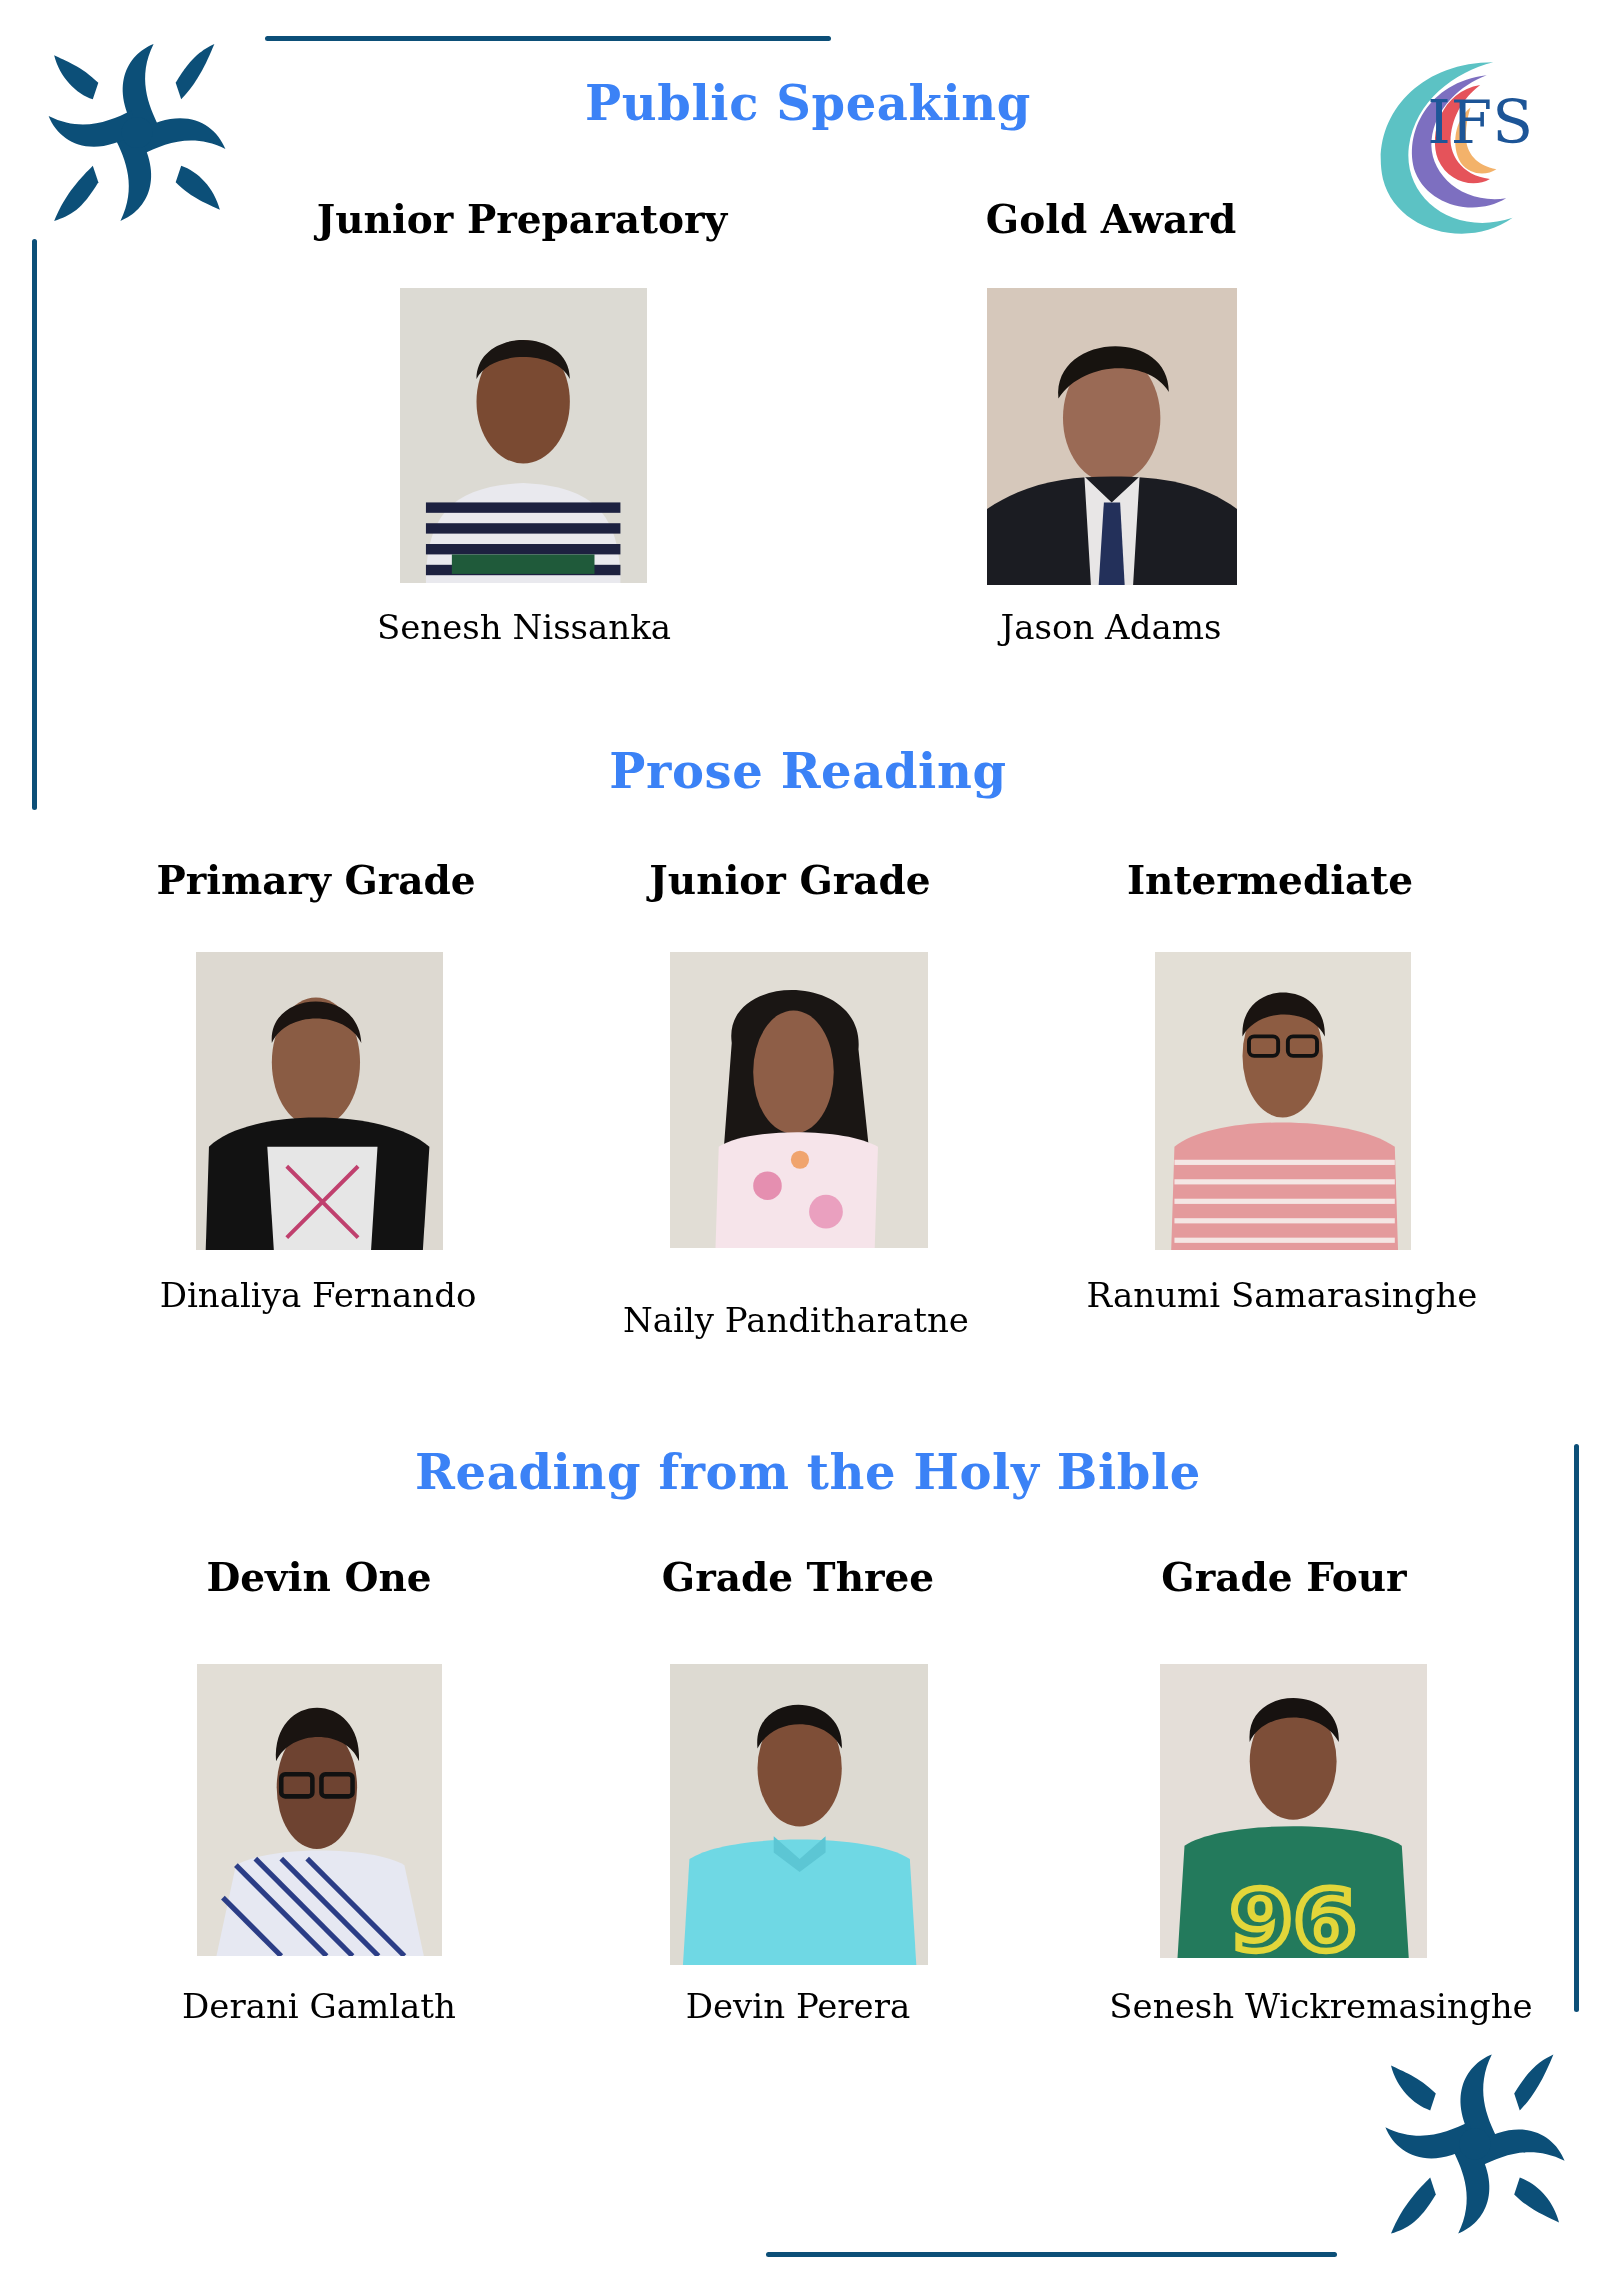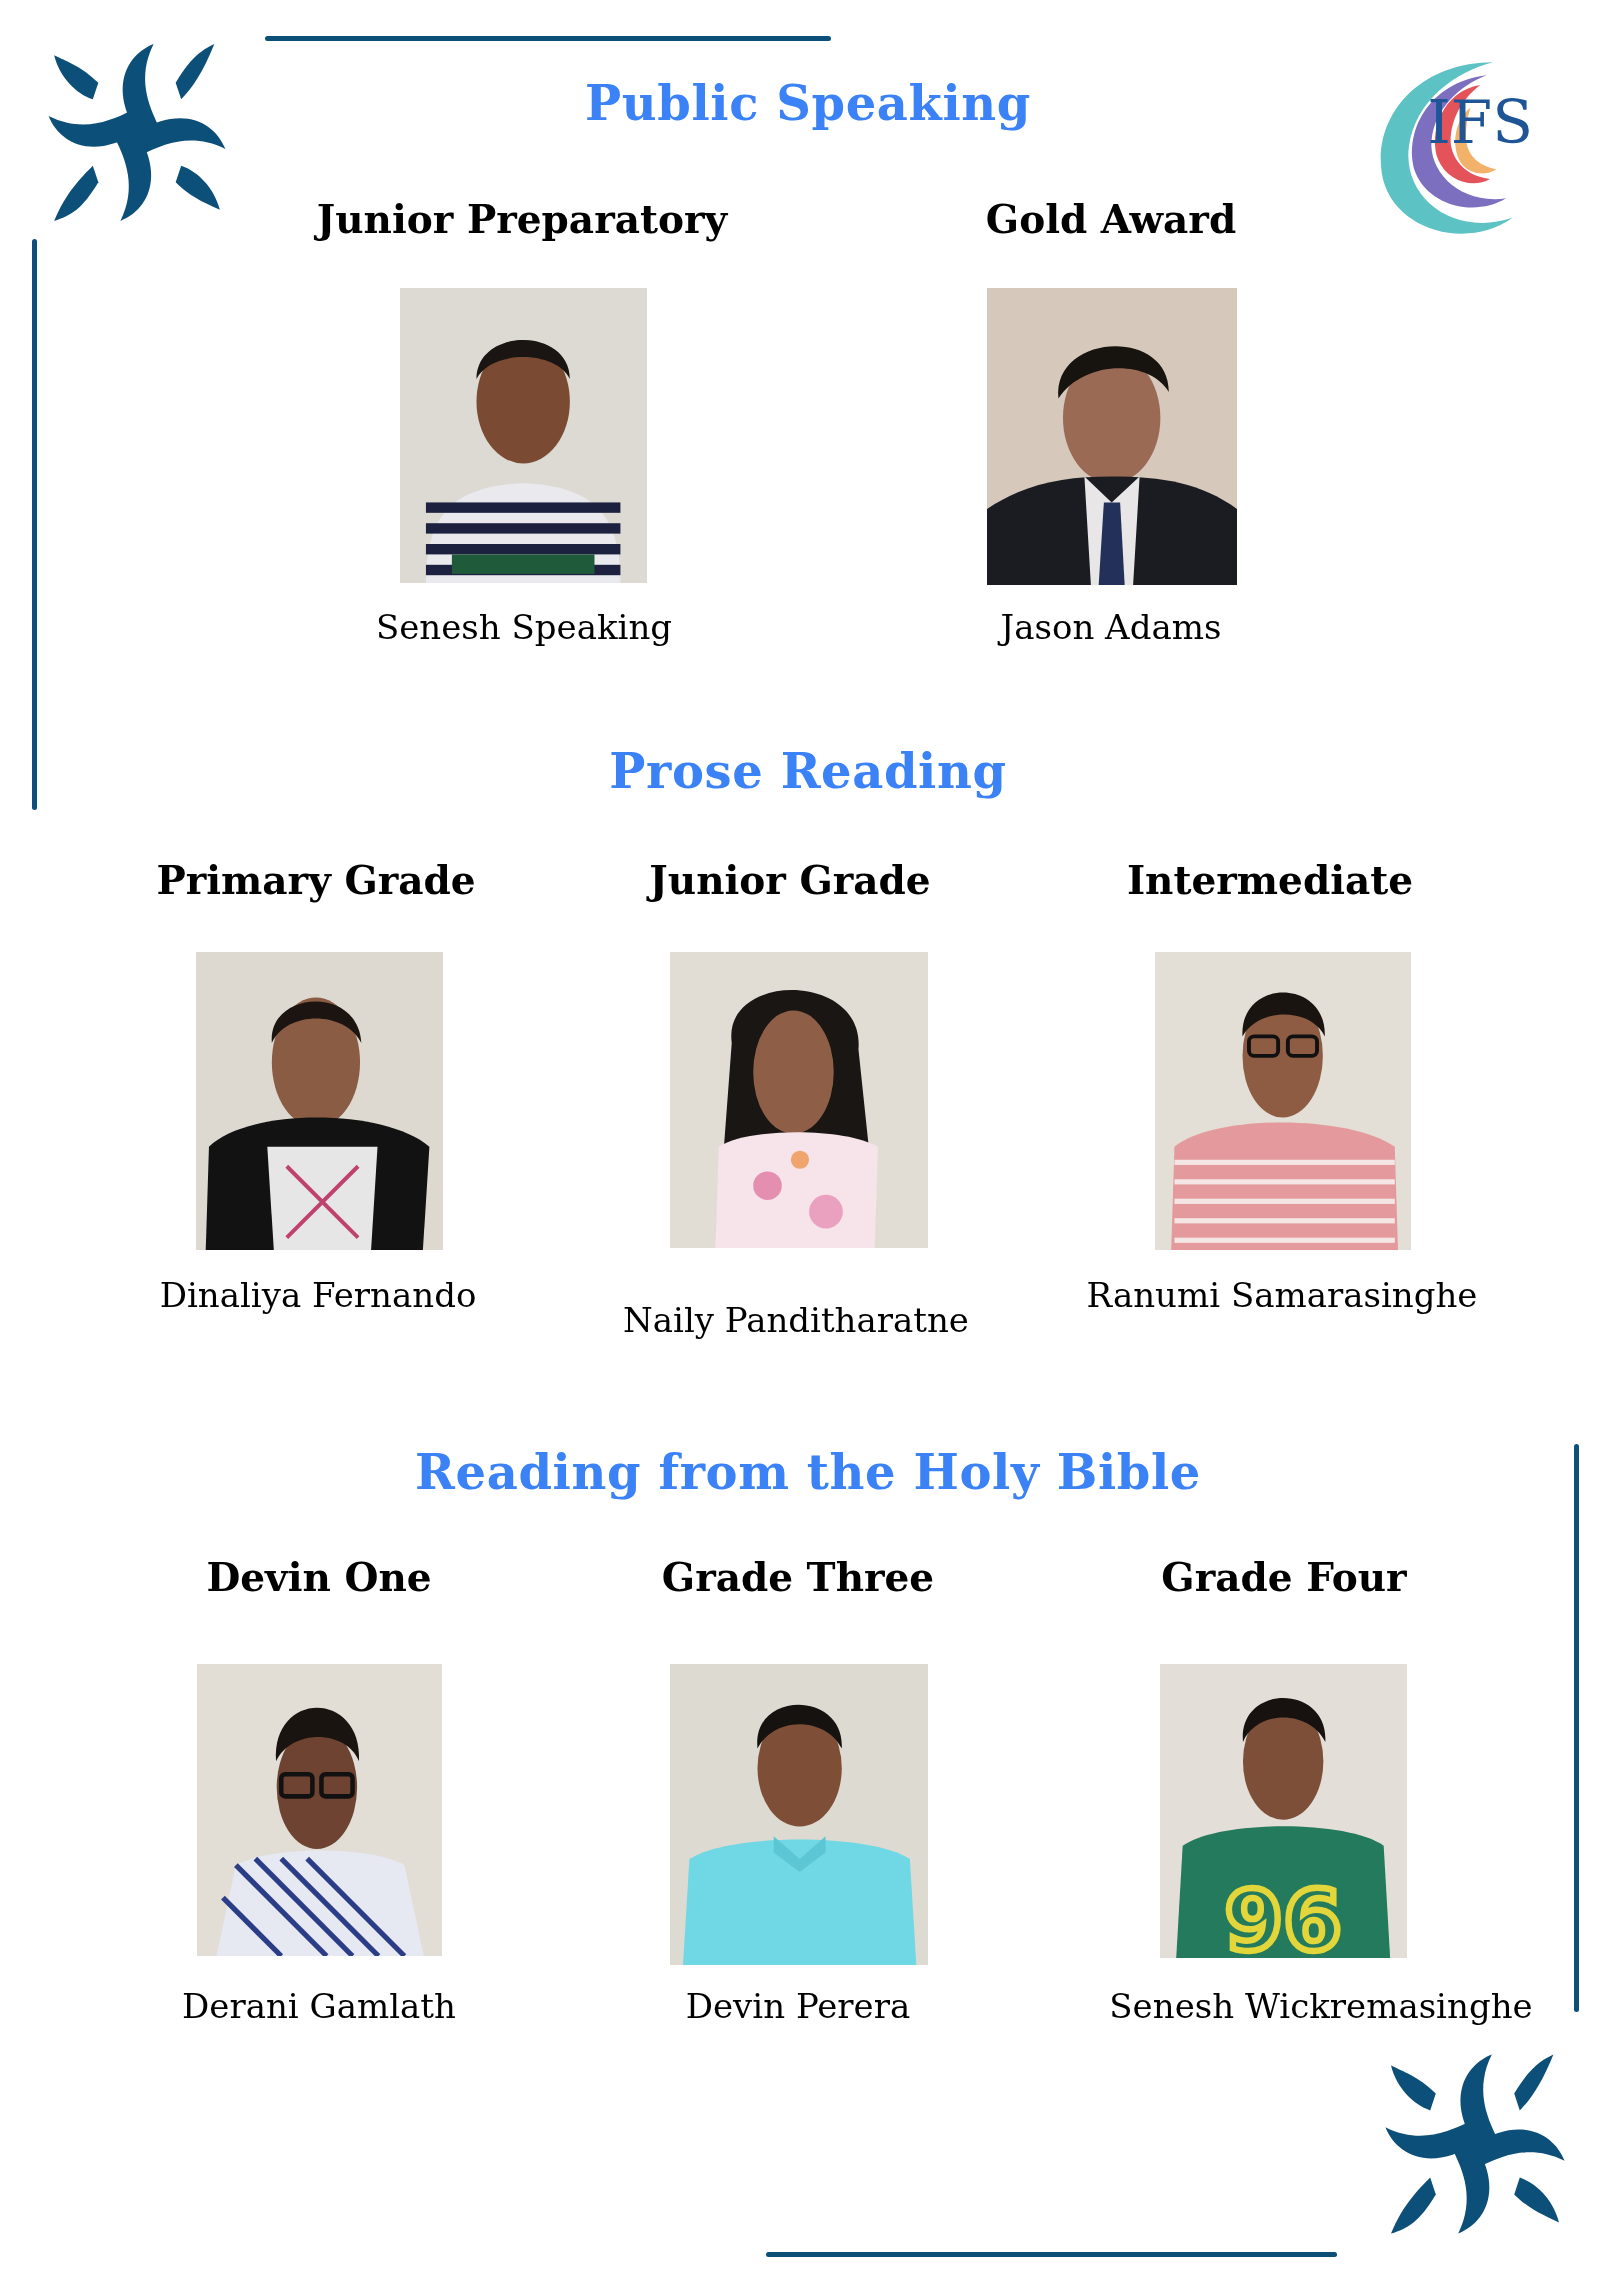--- a/index.html
+++ b/index.html
@@ -92,21 +92,21 @@
   <svg viewBox="0 0 385 457" preserveAspectRatio="none">
     <rect width="385" height="457" fill="#d6c8bb"></rect>
     <ellipse cx="192" cy="200" rx="75" ry="100" fill="#9a6a55"></ellipse>
     <path d="M110 170 C100 70 280 60 280 160 C250 110 150 110 110 170 Z" fill="#17130f"></path>
     <path d="M0 457 L0 340 C60 300 120 290 192 290 C270 290 330 300 385 340 L385 457 Z" fill="#1b1c22"></path>
     <path d="M150 290 L192 330 L235 290 L225 457 L160 457 Z" fill="#e8e6e6"></path>
     <path d="M180 330 L205 330 L212 457 L172 457 Z" fill="#23305a"></path>
   </svg>
 </div>
 
-<div class="name" style="left:524px;top:607px;">Senesh Speaking</div>
+<div class="name" style="left:524px;top:607px;">Senesh Nissanka</div>
 <div class="name" style="left:1111px;top:607px;">Jason Adams</div>
 
 <div class="section-title" style="top:743px;">Prose Reading</div>
 
 <div class="sub" style="left:316px;top:857px;">Primary Grade</div>
 <div class="sub" style="left:790px;top:857px;">Junior Grade</div>
 <div class="sub" style="left:1270px;top:857px;">Intermediate</div>
 
 <div class="photo" style="left:196px;top:952px;width:247px;height:298px;">
   <svg viewBox="0 0 381 459" preserveAspectRatio="none">
@@ -176,21 +176,21 @@
 </div>
 <div class="photo" style="left:670px;top:1664px;width:258px;height:301px;">
   <svg viewBox="0 0 398 463" preserveAspectRatio="none">
     <rect width="398" height="463" fill="#dddad2"></rect>
     <ellipse cx="200" cy="160" rx="65" ry="90" fill="#7e4e37"></ellipse>
     <path d="M135 130 C125 40 270 40 265 130 C240 80 160 80 135 130 Z" fill="#161210"></path>
     <path d="M20 463 L30 300 C90 260 310 260 370 300 L380 463 Z" fill="#6fd8e4"></path>
     <path d="M160 265 L200 300 L240 265 L240 290 L200 320 L160 290 Z" fill="#5cc6d4"></path>
   </svg>
 </div>
-<div class="photo" style="left:1160px;top:1664px;width:247px;height:294px;">
+<div class="photo" style="left:1160px;top:1664px;width:267px;height:294px;">
   <svg viewBox="0 0 381 453" preserveAspectRatio="none">
     <rect width="381" height="453" fill="#e4ded8"></rect>
     <ellipse cx="190" cy="150" rx="62" ry="90" fill="#7d4e38"></ellipse>
     <path d="M128 120 C120 30 260 30 255 120 C230 70 150 70 128 120 Z" fill="#171210"></path>
     <path d="M25 453 L35 280 C90 240 290 240 345 280 L355 453 Z" fill="#237a5c"></path>
     <text x="190" y="440" text-anchor="middle" font-family="DejaVu Sans, sans-serif" font-size="130" font-weight="bold" fill="none" stroke="#e2d63a" stroke-width="10">96</text>
   </svg>
 </div>
 
 <div class="name" style="left:319px;top:1986px;">Derani Gamlath</div>

